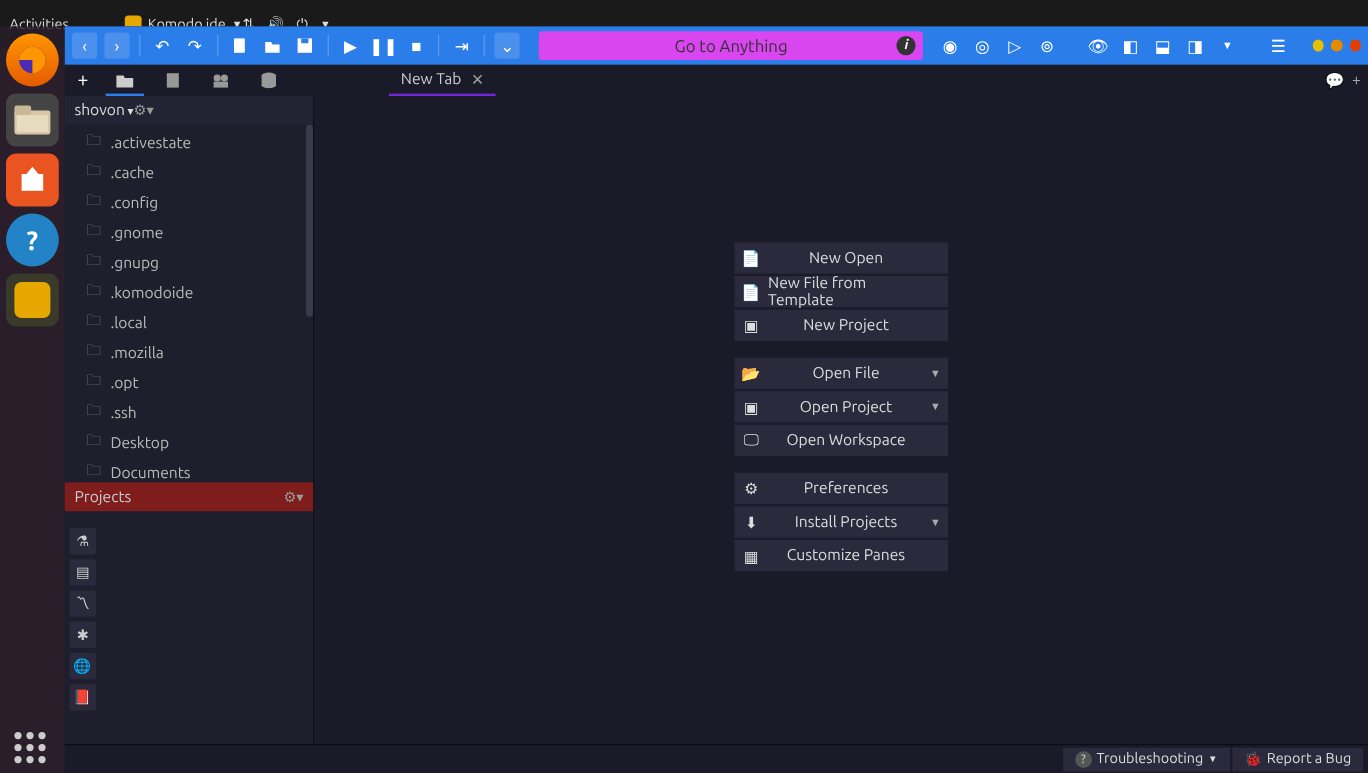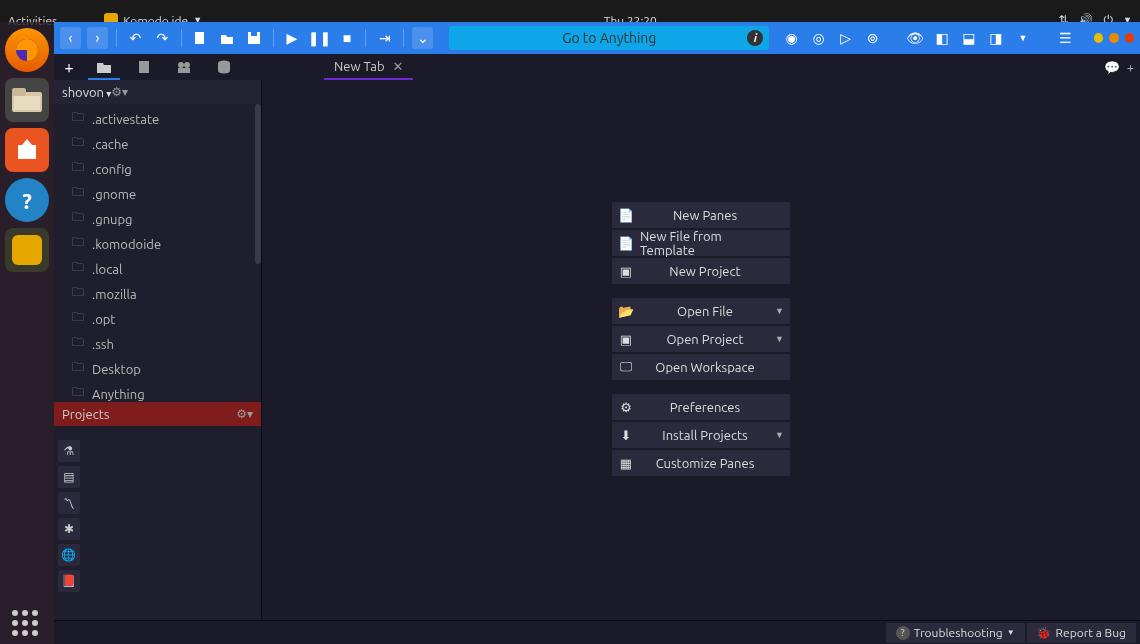--- a/index.html
+++ b/index.html
@@ -25,21 +25,21 @@
 .dock-apps span { width:6px; height:6px; background:#ccc; border-radius:50%; }
 
 
 .window { position: absolute; left: 54px; top: 22px; right: 0; bottom: 0; background: #1e1e2c; display: flex; flex-direction: column; }
 
 
 .toolbar { height: 32px; background: #2b7de9; display: flex; align-items: center; padding: 0 6px; gap: 6px; }
 .tb-btn { width: 22px; height: 22px; display: flex; align-items: center; justify-content: center; color: #fff; cursor: pointer; font-size: 14px; }
 .tb-btn.boxed { background: rgba(255,255,255,0.15); border-radius: 3px; }
 .tb-sep { width: 1px; height: 18px; background: rgba(255,255,255,0.25); margin: 0 2px; }
-.goto { flex: 0 0 320px; margin-left: 10px; height: 24px; background: #0ea5e9; border-radius: 3px; display: flex; align-items: center; justify-content: center; color: #333; font-size: 14px; position: relative; }
+.goto { flex: 0 0 320px; margin-left: 10px; height: 24px; background: #d946ef; border-radius: 3px; display: flex; align-items: center; justify-content: center; color: #333; font-size: 14px; position: relative; }
 .goto .info { position: absolute; right: 6px; width: 16px; height: 16px; background: #333; color:#fff; border-radius:50%; font-size:11px; display:flex; align-items:center; justify-content:center; font-weight:bold; font-style:italic; }
 .tb-spacer { flex: 1; }
 .status-dot { width:10px; height:10px; border-radius:50%; }
 .sd-yellow{background:#e6c000;} .sd-orange{background:#e68a00;} .sd-red{background:#e63c00;}
 
 
 .tabrow { height: 26px; background: #1a1a28; display: flex; align-items: stretch; }
 .side-tabs { width: 190px; display: flex; align-items: center; }
 .side-tab { width: 40px; height: 26px; display: flex; align-items: center; justify-content: center; color: #aaa; cursor: pointer; position:relative; }
 .side-tab.active { color: #fff; }
@@ -87,21 +87,20 @@
 
 <div class="gnome-bar">
   <div class="left">
     <span>Activities</span>
     <span class="gnome-app">
       <span class="hex"></span>
       <span>Komodo ide</span>
       <span style="font-size:9px;">▼</span>
     </span>
   </div>
-  <div class="center">Thu 22:20</div>
   <div class="right">
     <span>⇅</span>
     <span>🔊</span>
     <span>⏻</span>
     <span style="font-size:9px;">▼</span>
   </div>
 </div>
 
 <div class="dock">
   <div class="dock-icon dock-firefox">
@@ -282,38 +281,38 @@
         <div class="tree-item">
             <span class="folder-ico">🗀</span>
             <span>.ssh</span>
           </div>
         <div class="tree-item">
             <span class="folder-ico">🗀</span>
             <span>Desktop</span>
           </div>
         <div class="tree-item">
             <span class="folder-ico">🗀</span>
-            <span>Anything</span>
+            <span>Documents</span>
           </div>
 
         <div class="tree-scroll"></div>
       </div>
       <div class="projects-header">
         <span>Projects</span>
         <span class="sb-gear">⚙▾</span>
       </div>
       <div style="flex:1"></div>
     </div>
 
     <div class="editor">
       <div class="start-menu">
         <div class="start-group">
           <div class="start-btn">
               <span class="start-ico">📄</span>
-              <span class="start-label">New Panes</span>
+              <span class="start-label">New Open</span>
             </div>
           <div class="start-btn">
               <span class="start-ico">📄</span>
               <span class="start-label" style="text-align:left;padding-left:0;">New File from Template</span>
             </div>
           <div class="start-btn">
               <span class="start-ico">▣</span>
               <span class="start-label">New Project</span>
             </div>
         </div>

